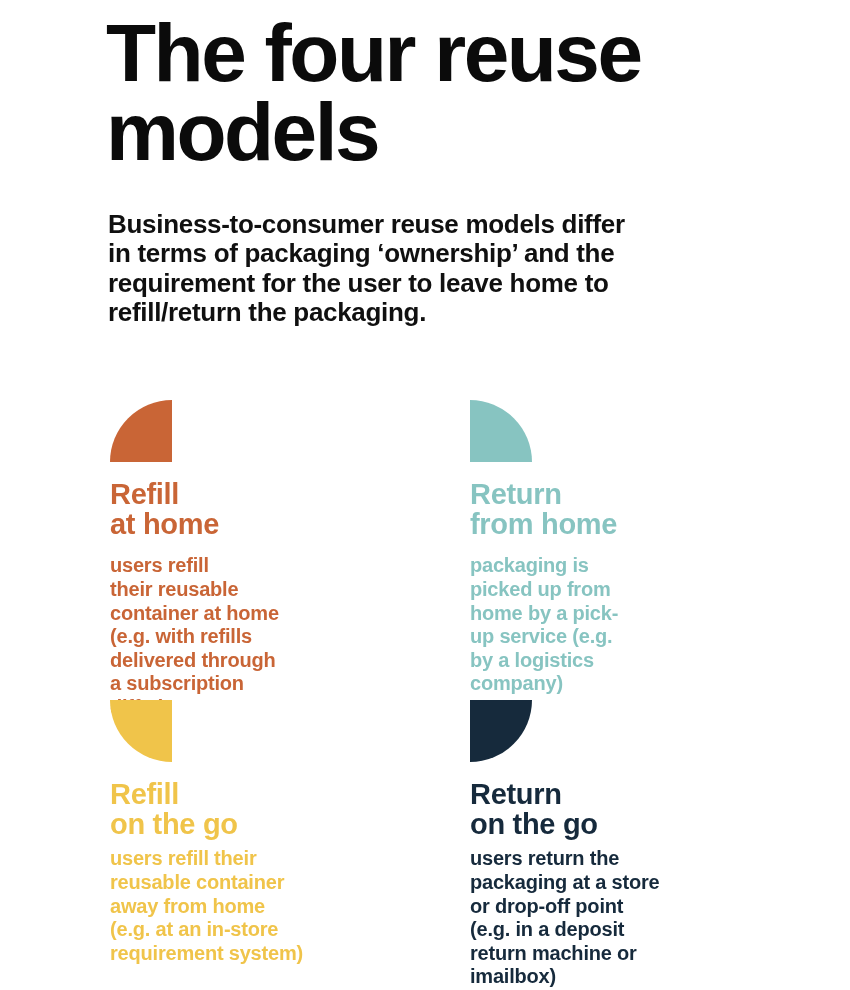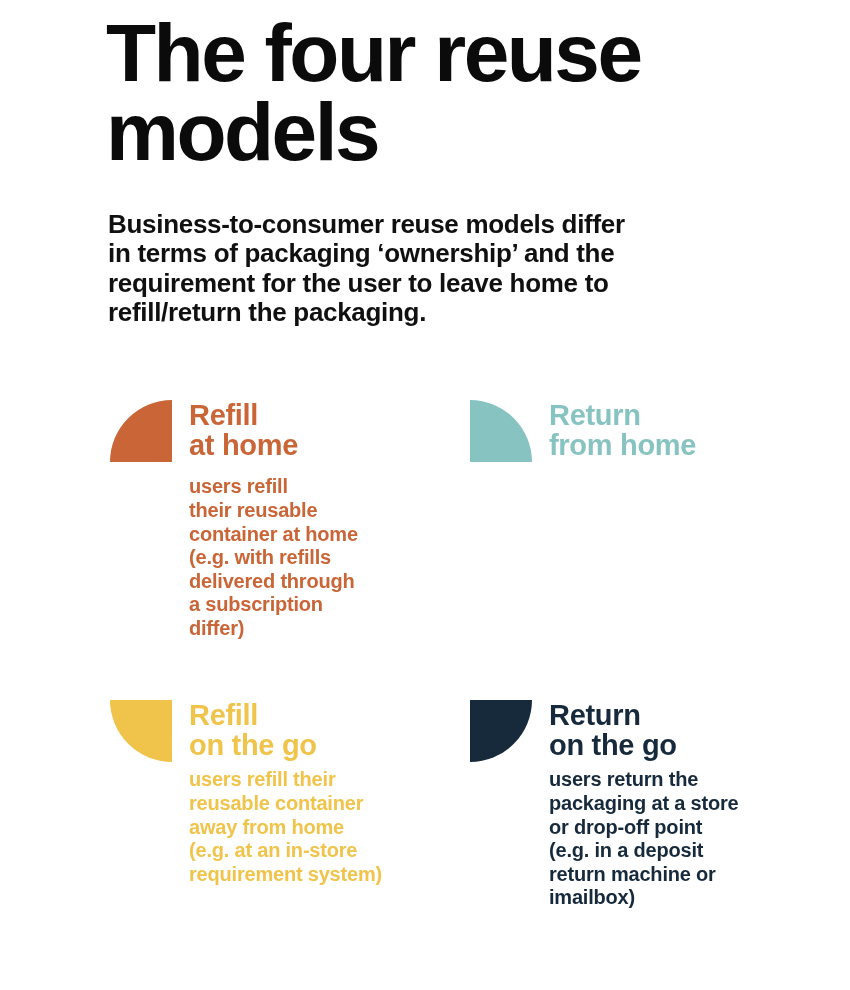--- a/index.html
+++ b/index.html
@@ -37,20 +37,21 @@
     font-weight: bold;
     letter-spacing: -0.3px;
     color: #101010;
     white-space: pre-line;
   }
   .quadrant {
     position: absolute;
     display: flex;
     align-items: flex-start;
     gap: 17px;
+    flex-direction: column;
   }
   .q0 { left: 110px; top: 400px; }
   .q1 { left: 470px; top: 400px; }
   .q2 { left: 110px; top: 700px; }
   .q3 { left: 470px; top: 700px; }
   .qicon {
     width: 62px;
     height: 62px;
     flex: none;
     background: var(--q-color, #999);
@@ -106,20 +107,26 @@
 a subscription
 differ)</p>
     </div>
   </div>
 
   <div class="quadrant q1" style="--q-color: #87C4C1;">
     <span class="qicon"></span>
     <div class="qtext">
       <h2 class="qtitle">Return
 from home</h2>
+      <p class="qbody">packaging is
+picked up from
+home by a pick-
+up service (e.g.
+by a logistics
+company)</p>
     </div>
   </div>
 
   <div class="quadrant q2" style="--q-color: #F0C44A;">
     <span class="qicon"></span>
     <div class="qtext">
       <h2 class="qtitle">Refill
 on the go</h2>
       <p class="qbody">users refill their
 reusable container

